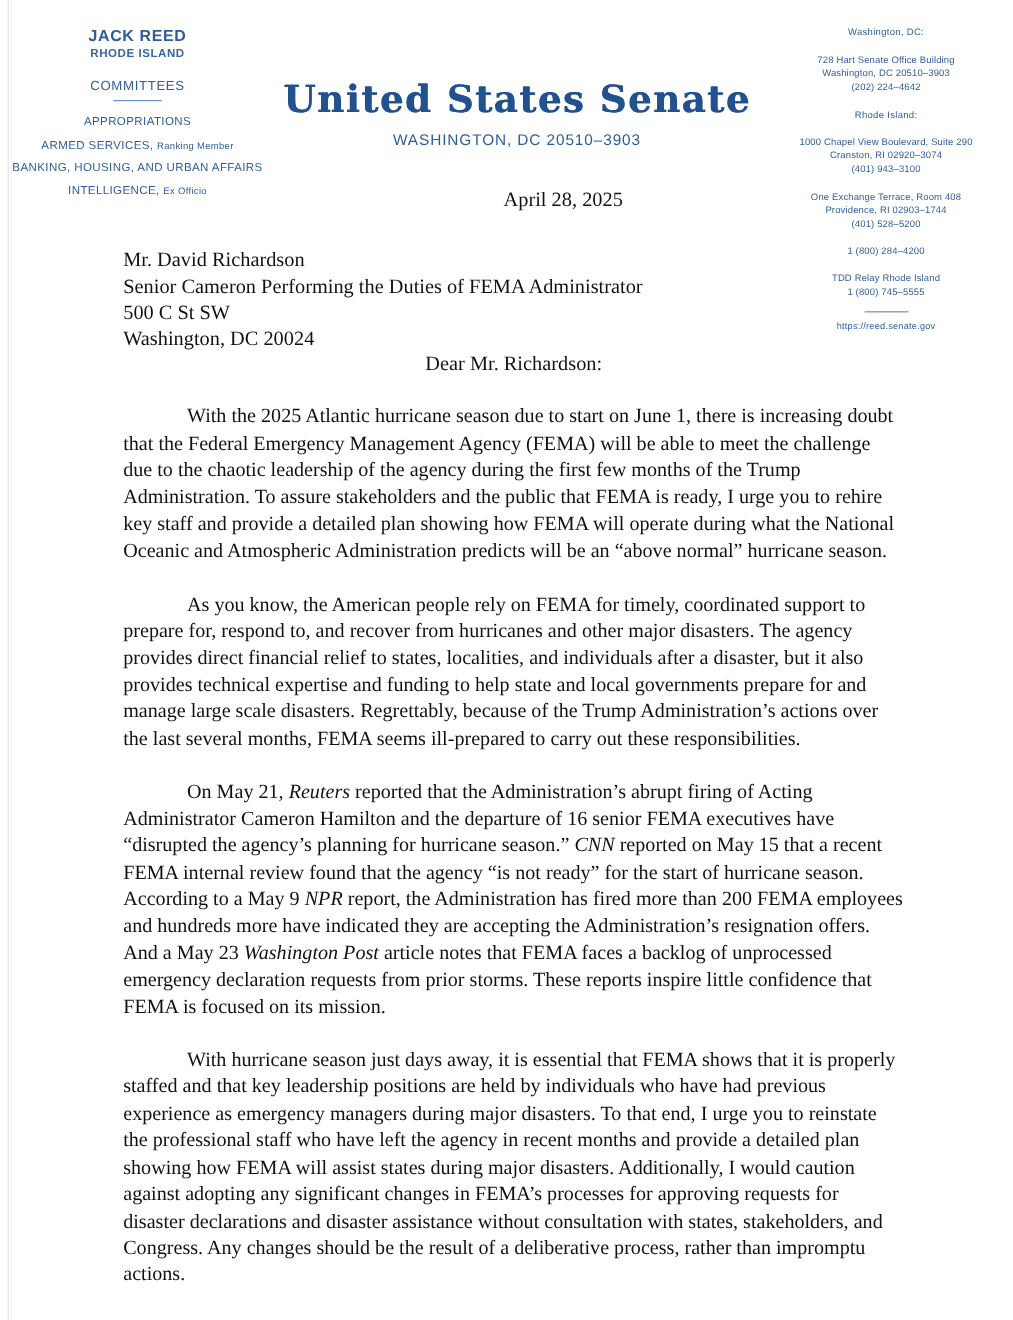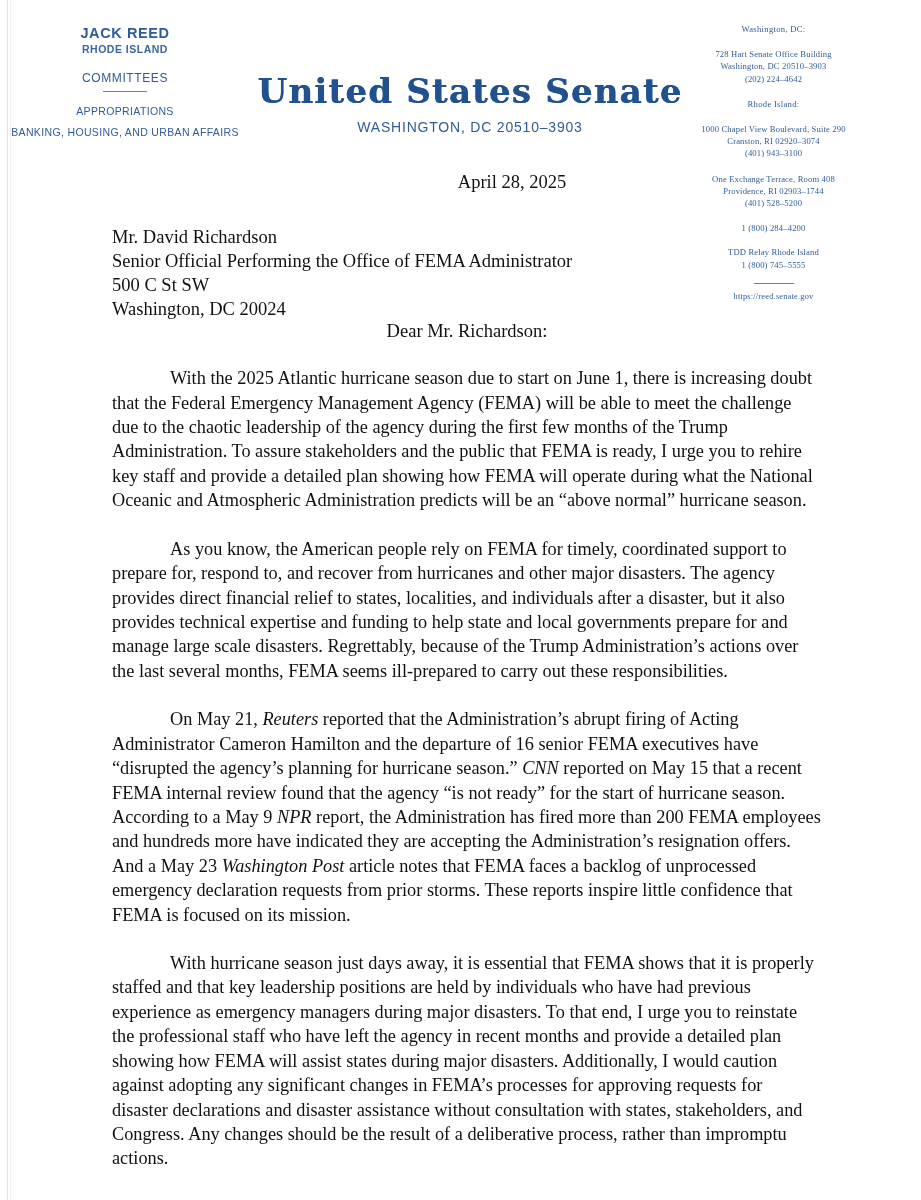--- a/index.html
+++ b/index.html
@@ -113,25 +113,25 @@
   .senate-sub {
     font-family: "Liberation Sans", "DejaVu Sans", sans-serif;
     font-size: 14px;
     letter-spacing: 0.8px;
     color: #2f5c99;
     margin-top: 9px;
   }
 
   .lh-right {
     position: absolute;
-    left: 658px;
+    left: 690px;
     top: 23px;
     width: 231px;
     text-align: center;
-    font-family: Liberation Serif, serif;
+    font-family: Liberation Sans, sans-serif;
     color: #2f5c99;
     font-size: 8.6px;
     line-height: 1.42;
     letter-spacing: 0.15px;
   }
   .addr-head {
     font-size: 8.6px;
     letter-spacing: 0.3px;
   }
   .addr-group {
@@ -200,21 +200,29 @@
       <div class="senator-name">JACK REED</div>
       <div class="senator-state">RHODE ISLAND</div>
 
       <div class="committees-title">COMMITTEES</div>
       <div class="committees-rule"></div>
 
       <div class="committee">
         <span>APPROPRIATIONS</span>
       </div>
       <div class="committee">
+        <span>ARMED SERVICES,</span>
+        <span class="role">Ranking Member</span>
+      </div>
+      <div class="committee">
         <span>BANKING, HOUSING, AND URBAN AFFAIRS</span>
+      </div>
+      <div class="committee">
+        <span>INTELLIGENCE,</span>
+        <span class="role">Ex Officio</span>
       </div>
     </div>
 
     <div class="lh-center">
       <div class="senate-wordmark">United States Senate</div>
       <div class="senate-sub">WASHINGTON, DC 20510–3903</div>
     </div>
 
     <div class="lh-right">
       <div class="addr-head">Washington, DC:</div>
@@ -254,21 +262,21 @@
       <div class="web-url">https://reed.senate.gov</div>
     </div>
   </div>
 
   <div class="letter-body">
 
     <div class="date-line">April 28, 2025</div>
 
     <div class="recipient">
       <div>Mr. David Richardson</div>
-      <div>Senior Official Performing the Office of FEMA Administrator</div>
+      <div>Senior Cameron Performing the Duties of FEMA Administrator</div>
       <div>500 C St SW</div>
       <div>Washington, DC 20024</div>
     </div>
 
     <div class="salutation">Dear Mr. Richardson:</div>
 
     <p class="para">With the 2025 Atlantic hurricane season due to start on June 1, there is increasing doubt that the Federal Emergency Management Agency (FEMA) will be able to meet the challenge due to the chaotic leadership of the agency during the first few months of the Trump Administration.  To assure stakeholders and the public that FEMA is ready, I urge you to rehire key staff and provide a detailed plan showing how FEMA will operate during what the National Oceanic and Atmospheric Administration predicts will be an “above normal” hurricane season.</p>
 
     <p class="para">As you know, the American people rely on FEMA for timely, coordinated support to prepare for, respond to, and recover from hurricanes and other major disasters.  The agency provides direct financial relief to states, localities, and individuals after a disaster, but it also provides technical expertise and funding to help state and local governments prepare for and manage large scale disasters.  Regrettably, because of the Trump Administration’s actions over the last several months, FEMA seems ill-prepared to carry out these responsibilities.</p>
 

